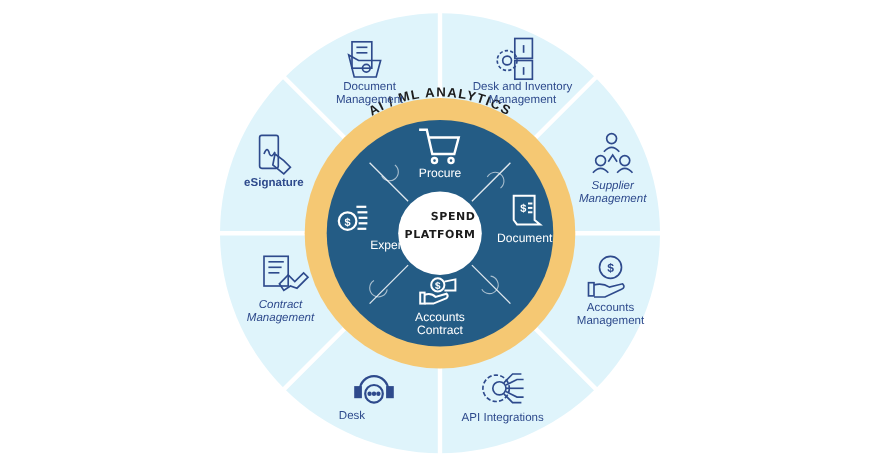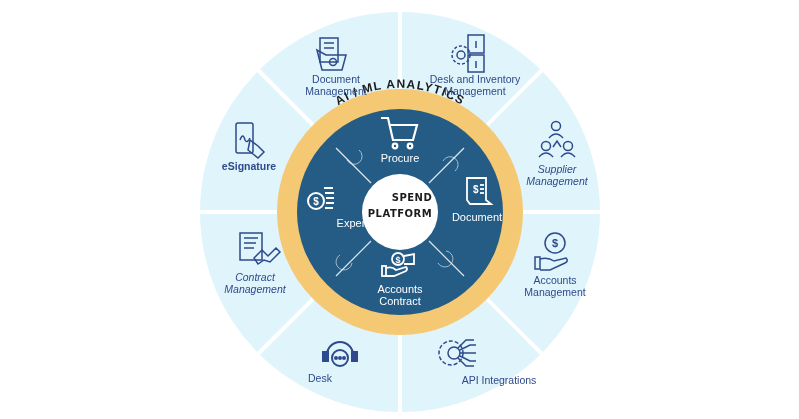--- a/index.html
+++ b/index.html
@@ -149,21 +149,21 @@
   <div>Management</div>
 </div>
 <div class="seg-label" style="left:557px; top:163px;font-style:italic;">
   <div>Supplier</div>
   <div>Management</div>
 </div>
 <div class="seg-label" style="left:555px; top:274px;">
   <div>Accounts</div>
   <div>Management</div>
 </div>
-<div class="seg-label" style="left:457px; top:374px;margin-left:42px;">
+<div class="seg-label" style="left:457px; top:374px;">
   <div>API Integrations</div>
 </div>
 <div class="seg-label" style="left:320px; top:372px;">
   <div>Desk</div>
 </div>
 <div class="seg-label" style="left:255px; top:271px;font-style:italic;">
   <div>Contract</div>
   <div>Management</div>
 </div>
 <div class="seg-label" style="left:249px; top:160px;font-weight:bold;">

